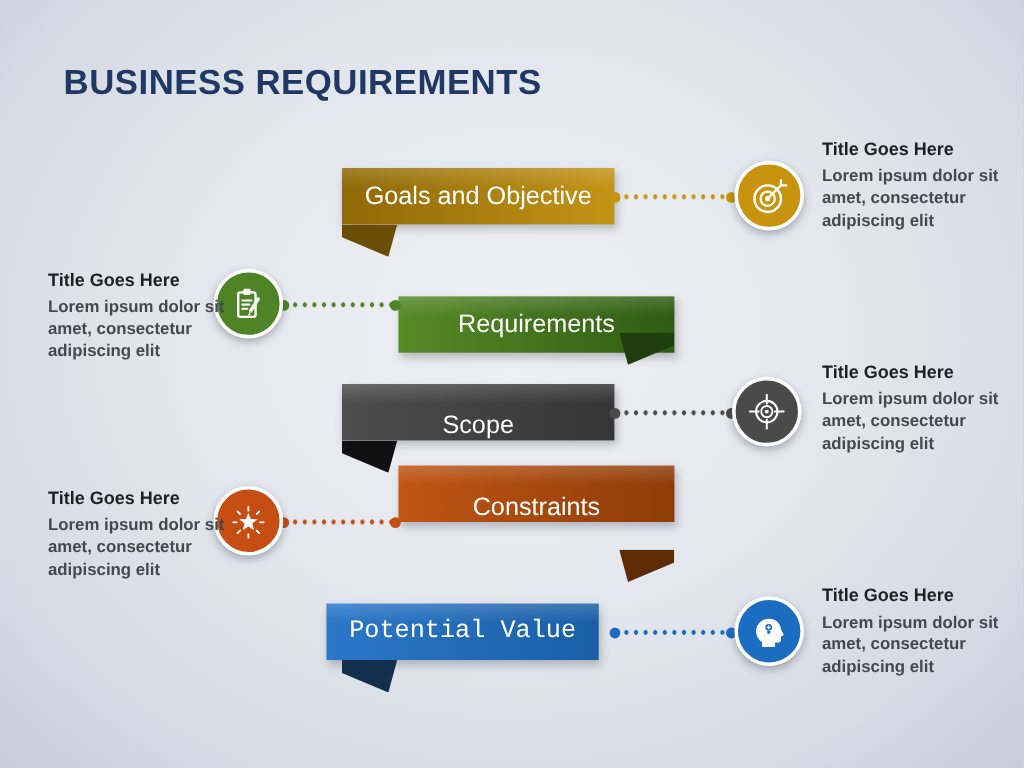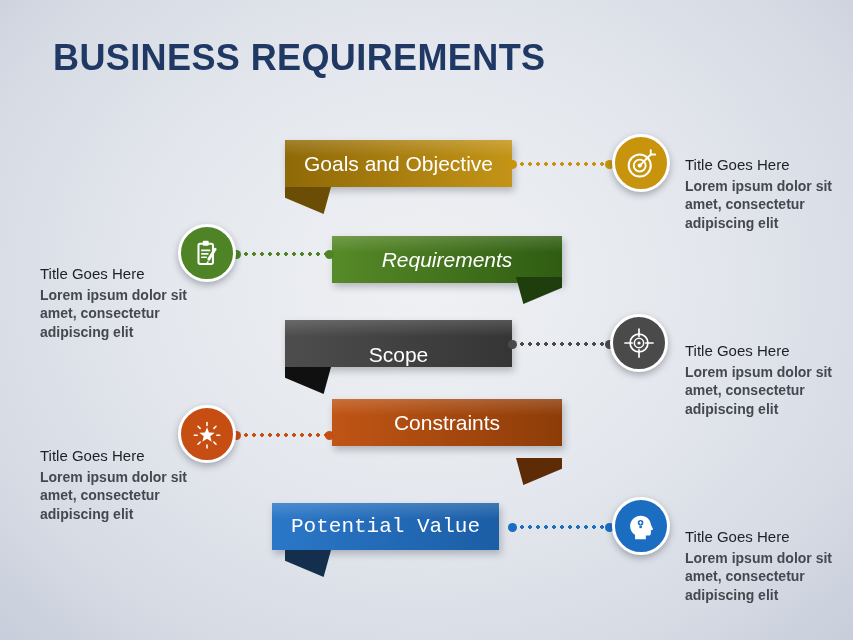--- a/index.html
+++ b/index.html
@@ -2,22 +2,22 @@
 <html><head>
 <meta charset="utf-8">
 <style>
   html,body{margin:0;padding:0;background:#cdd3de;}
   .slide{
     position:relative;width:853px;height:640px;overflow:hidden;
     font-family:"Liberation Sans","DejaVu Sans",sans-serif;
     background:radial-gradient(ellipse at 50% 44%, #eff1f4 0%, #e4e7ed 45%, #d6dbe4 78%, #c7cdda 100%);
   }
   .slide-title{
-    position:absolute;left:53px;top:37px;
-    font-size:36px;font-weight:bold;letter-spacing:.4px;color:#1F3864;
+    position:absolute;left:53px;top:53px;
+    font-size:29px;font-weight:bold;letter-spacing:.4px;color:#1F3864;
   }
   .row{position:absolute;left:0;top:0;width:0;height:0;}
   .banner{
     position:absolute;height:47px;display:flex;align-items:center;justify-content:center;
     background-image:linear-gradient(to bottom, rgba(255,255,255,.16), rgba(255,255,255,0) 35%),
                      linear-gradient(to right, var(--b1), var(--b2));
     box-shadow:2px 4px 7px rgba(40,45,60,.28);
   }
   .banner-label{color:#fff;font-size:21px;white-space:nowrap;}
   .fold{position:absolute;width:46px;height:27px;background:var(--fold);}
@@ -32,42 +32,42 @@
   .enddot.left{left:-2px;}
   .enddot.right{right:-2px;}
   .badge{
     position:absolute;width:52px;height:52px;border-radius:50%;
     border:3px solid #fff;background:var(--accent);
     box-shadow:0 3px 7px rgba(40,45,60,.35);
     display:flex;align-items:center;justify-content:center;
   }
   .badge svg{display:block;color:var(--accent);}
   .callout{position:absolute;}
-  .callout-title{font-size:15px;font-weight:normal;color:#1d2025;margin-bottom:4px;margin-top:40px;}
+  .callout-title{font-size:15px;font-weight:bold;color:#1d2025;margin-bottom:4px;}
   .callout-body{font-size:14px;line-height:1.32;color:#44494f;font-weight:bold;}
   
   .banner-r1{left:285px;top:140px;width:227px;}
   .fold-r1{left:285px;top:187px;}
   .conn-r1{left:510px;top:157px;width:102px;}
   .badge-r1{left:612px;top:134px;}
   .callout-r1{left:685px;top:116px;width:150px;}
   
-  .banner-r2{left:332px;top:236px;width:230px;font-style:italic;}
+  .banner-r2{left:332px;top:247px;width:230px;}
   .fold-r2{left:516px;top:277px;}
   .conn-r2{left:234px;top:247px;width:98px;}
   .badge-r2{left:178px;top:224px;}
   .callout-r2{left:40px;top:225px;width:152px;}
   
   .banner-r3{left:285px;top:320px;width:227px;align-items:flex-end;}
   .fold-r3{left:285px;top:367px;}
   .conn-r3{left:510px;top:337px;width:102px;}
   .badge-r3{left:610px;top:314px;}
   .callout-r3{left:685px;top:302px;width:150px;}
   
-  .banner-r4{left:332px;top:399px;width:230px;}
+  .banner-r4{left:332px;top:388px;width:230px;align-items:flex-end;}
   .fold-r4{left:516px;top:458px;}
   .conn-r4{left:234px;top:428px;width:98px;}
   .badge-r4{left:178px;top:405px;}
   .callout-r4{left:40px;top:407px;width:152px;}
   
   .banner-r5{left:272px;top:503px;width:227px;font-family:Liberation Mono, monospace;}
   .fold-r5{left:285px;top:550px;}
   .conn-r5{left:510px;top:520px;width:102px;}
   .badge-r5{left:612px;top:497px;}
   .callout-r5{left:685px;top:488px;width:150px;}

